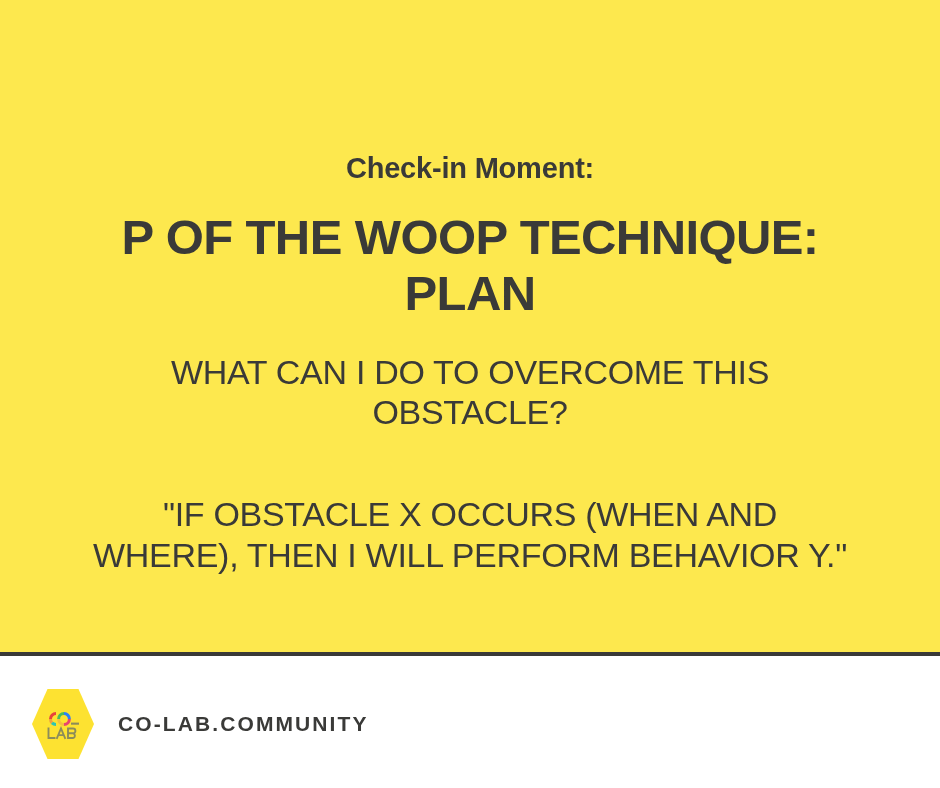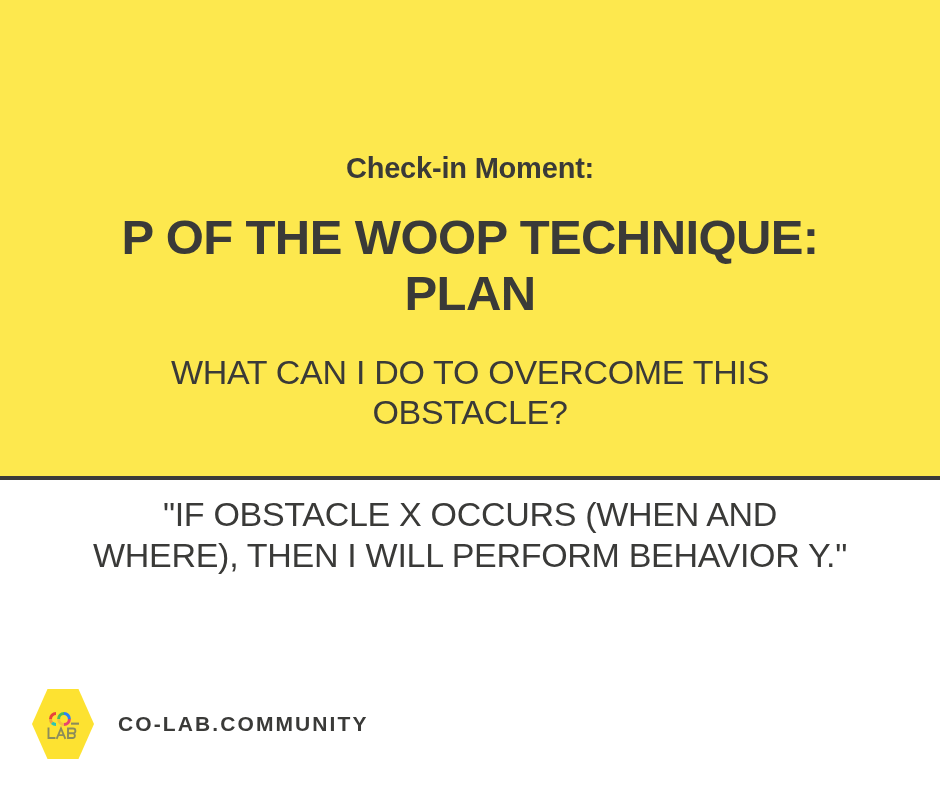--- a/index.html
+++ b/index.html
@@ -21,21 +21,21 @@
     background: #ffffff;
     box-sizing: border-box;
   }
 
   
   .hero {
     position: absolute;
     left: 0;
     top: 0;
     width: 940px;
-    height: 480px;
+    height: 656px;
     background: #FDE84E;
     border-bottom: 4px solid #3A3A38;
     box-sizing: border-box;
     display: flex;
     flex-direction: column;
     align-items: center;
     justify-content: flex-start;
   }
 
   .hero-inner {

